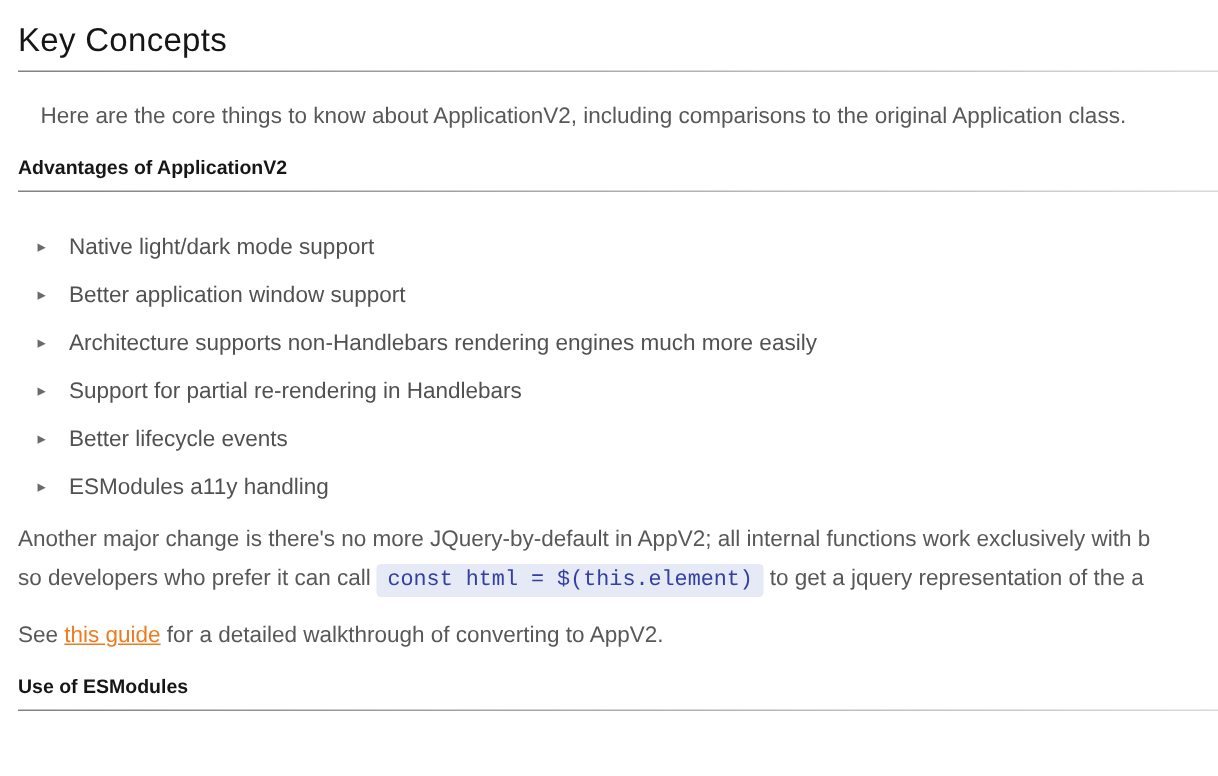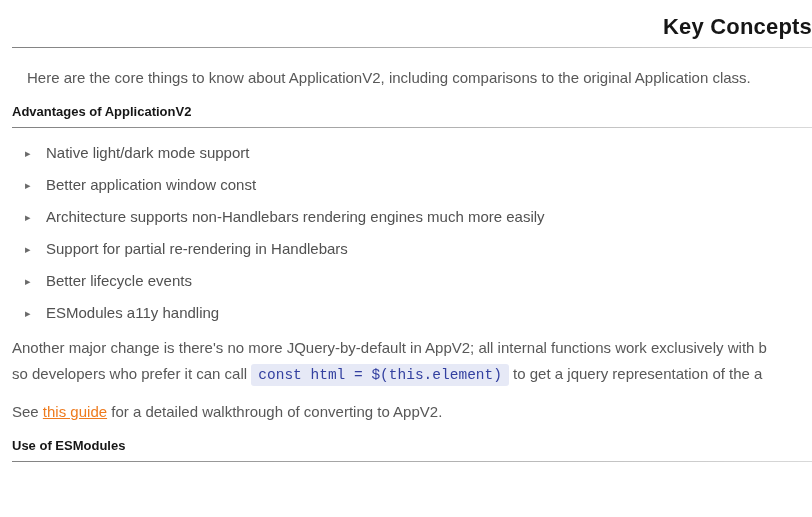--- a/index.html
+++ b/index.html
@@ -18,41 +18,40 @@
     margin: 0; padding: 0;
     width: 812px; height: 517px;
     overflow: hidden;
     background: #ffffff;
     font-family: "Liberation Sans", "DejaVu Sans", sans-serif;
   }
   .page { padding-left: 12px; width: 812px; }
   h1 {
     margin: 14px 0 0 0;
     font-size: 22px; line-height: 26px;
-    font-weight: 700; color: var(--heading-text);
+    font-weight: 400; color: var(--heading-text);
     letter-spacing: 0.2px;
-    text-align: right;
   }
   h2 {
     margin: 14px 0 0 0;
     font-size: 13px; line-height: 20px;
     font-weight: 700; color: var(--heading-text);
   }
   hr.rule {
     border: 0; height: 1px; margin: 7px 0 0 0;
     background: linear-gradient(to right, var(--rule-dark), var(--rule-light));
   }
   hr.rule-h2 { margin-top: 5px; }
   p.body-text {
     margin: 20px 0 0 15px;
     font-size: 15px; line-height: 20px;
     color: var(--body-text);
   }
   ul.adv-list {
-    margin: 15px 0 0 0;
+    margin: 27px 0 0 0;
     padding: 0 0 0 13px;
     list-style: none;
   }
   ul.adv-list li {
     margin: 0 0 12px 0;
     font-size: 15px; line-height: 20px;
     color: var(--list-text);
     white-space: nowrap;
   }
   .bullet-glyph {
@@ -98,21 +97,21 @@
   <p class="body-text">Here are the core things to know about ApplicationV2, including comparisons to the original Application class.</p>
 
   <h2>Advantages of ApplicationV2</h2>
   <hr class="rule rule-h2">
 
   <ul class="adv-list">
     <li>
       <span class="bullet-glyph">▸</span><span>Native light/dark mode support</span>
     </li>
     <li>
-      <span class="bullet-glyph">▸</span><span>Better application window const</span>
+      <span class="bullet-glyph">▸</span><span>Better application window support</span>
     </li>
     <li>
       <span class="bullet-glyph">▸</span><span>Architecture supports non-Handlebars rendering engines much more easily</span>
     </li>
     <li>
       <span class="bullet-glyph">▸</span><span>Support for partial re-rendering in Handlebars</span>
     </li>
     <li>
       <span class="bullet-glyph">▸</span><span>Better lifecycle events</span>
     </li>

